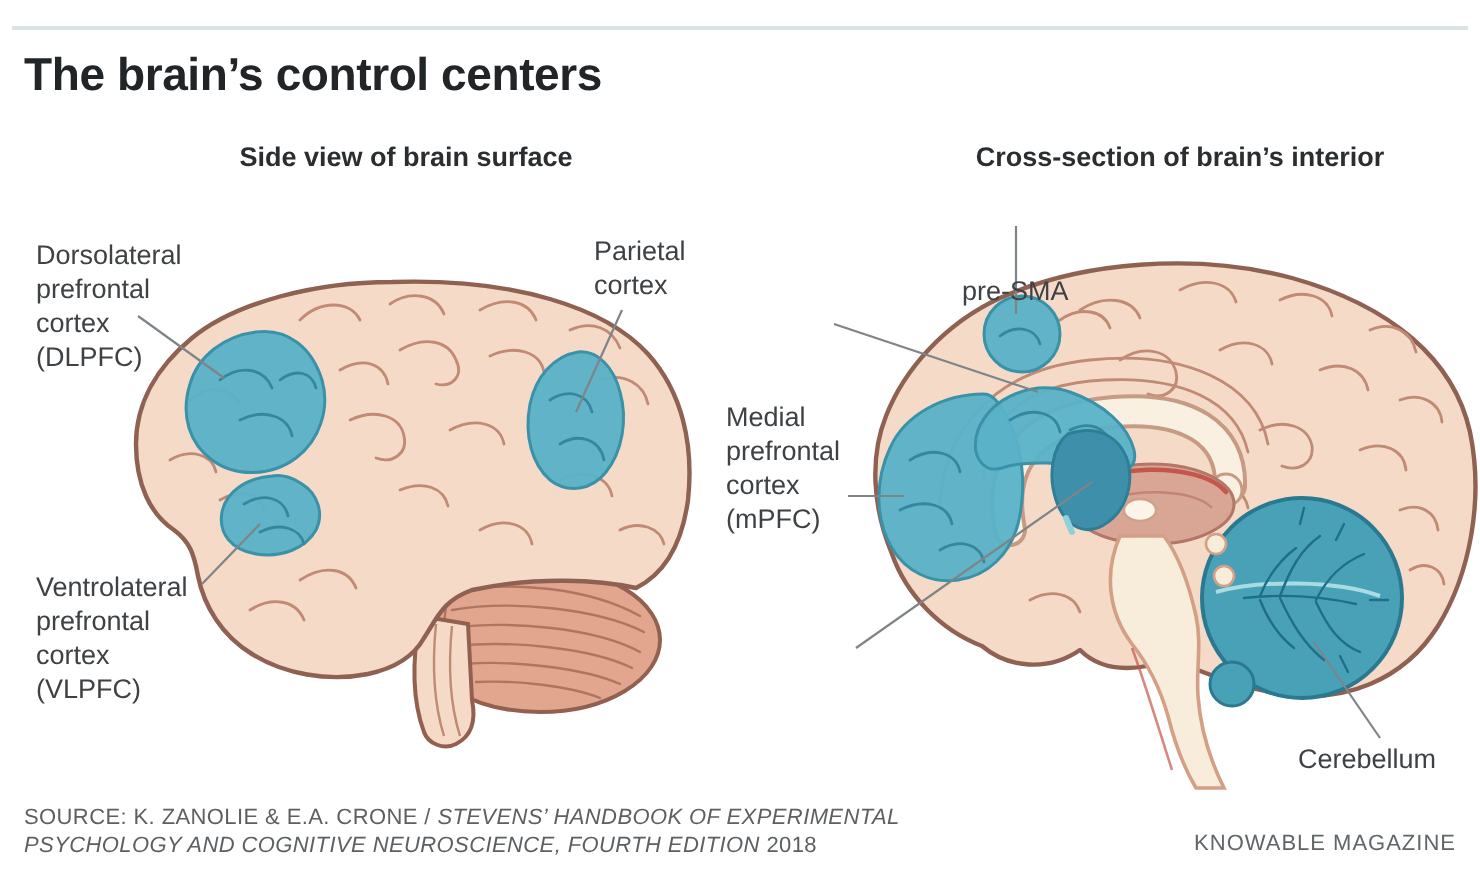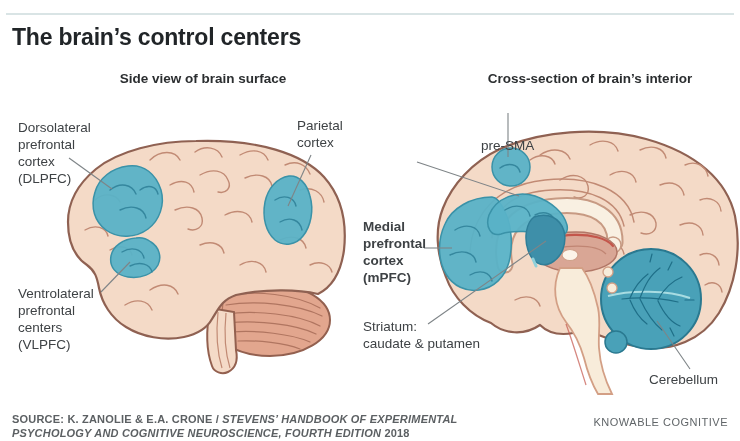--- a/index.html
+++ b/index.html
@@ -21,26 +21,26 @@
   .illustration{position:absolute;left:0;top:0;width:740px;height:441px;}
   .label{
     position:absolute;font-size:13.5px;line-height:17px;color:#3e4245;
     white-space:pre-line;
   }
   .lab-dlpfc{left:18px;top:119px;}
   .lab-parietal{left:297px;top:117px;}
   .lab-vlpfc{left:18px;top:285px;}
   .lab-presma{left:481px;top:95px;margin-top:42px;}
   .lab-dacc{left:363px;top:119px;}
-  .lab-mpfc{left:363px;top:218px;font-weight:bold;}
+  .lab-mpfc{left:363px;top:200px;}
   .lab-striatum{left:363px;top:318px;}
   .lab-cerebellum{left:649px;top:371px;}
   .source{
-    position:absolute;left:12px;top:412px;width:474px;
-    font-size:11px;line-height:14px;color:#5c6063;letter-spacing:0.2px;font-weight:bold;
+    position:absolute;left:12px;top:402px;width:474px;
+    font-size:11px;line-height:14px;color:#5c6063;letter-spacing:0.2px;
   }
   .brand{
     position:absolute;right:12px;top:416px;
     font-size:11px;color:#606568;letter-spacing:0.5px;
   }
 </style>
 </head>
 <body>
 
 <div class="canvas">
@@ -255,27 +255,25 @@
   </svg>
 
   <div class="label lab-dlpfc">Dorsolateral
 prefrontal
 cortex
 (DLPFC)</div>
   <div class="label lab-parietal">Parietal
 cortex</div>
   <div class="label lab-vlpfc">Ventrolateral
 prefrontal
-centers
+cortex
 (VLPFC)</div>
   <div class="label lab-presma">pre-SMA</div>
   <div class="label lab-mpfc">Medial
 prefrontal
 cortex
 (mPFC)</div>
-  <div class="label lab-striatum">Striatum:
-caudate &amp; putamen</div>
   <div class="label lab-cerebellum">Cerebellum</div>
 
   <div class="source"><span>SOURCE: K. ZANOLIE &amp; E.A. CRONE / </span><i>STEVENS’ HANDBOOK OF EXPERIMENTAL PSYCHOLOGY AND COGNITIVE NEUROSCIENCE, FOURTH EDITION</i><span> 2018</span></div>
-  <div class="brand">KNOWABLE COGNITIVE</div>
+  <div class="brand">KNOWABLE MAGAZINE</div>
 
 </div>
 
 </body></html>

